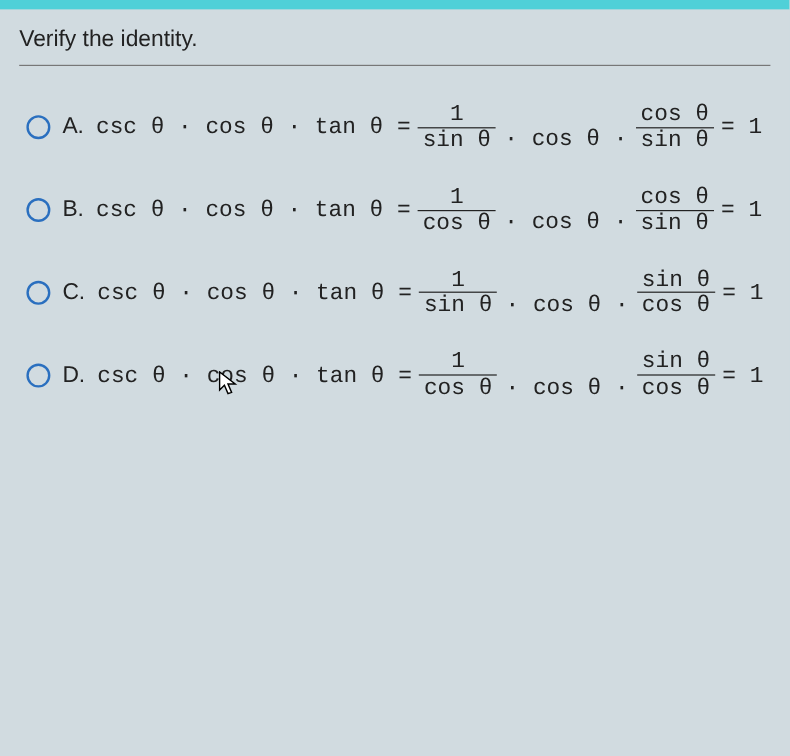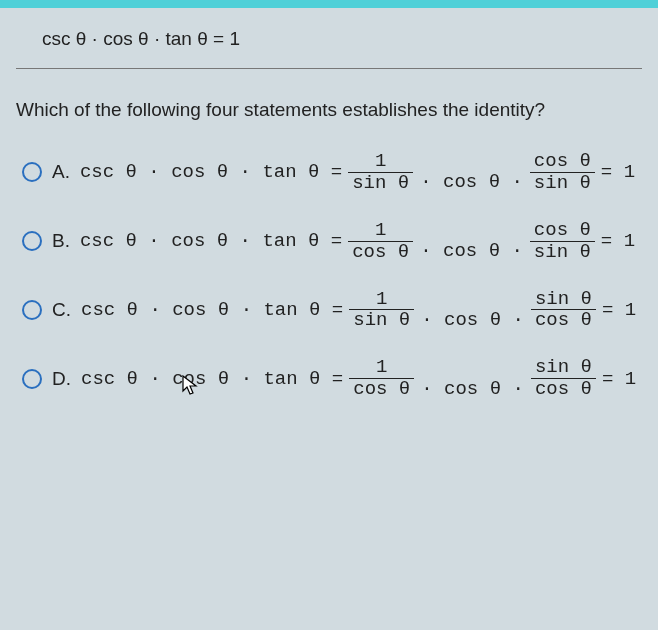--- a/index.html
+++ b/index.html
@@ -89,26 +89,25 @@
     pointer-events: none;
   }
 </style>
 </head>
 <body>
 
 <div class="topbar"></div>
 
 <div class="page">
 
+  <div class="instr">Verify the identity.</div>
 
-  <div class="identity">csc θ · cos θ · tan θ = 1</div>
 
   <div class="divider"></div>
 
-  <div class="question">Which of the following four statements establishes the identity?</div>
 
   <div class="options">
 
     <div class="option">
       <span class="radio"></span>
       <span class="letter">A.</span>
       <span class="math">
         <span>csc θ · cos θ · tan θ =</span>
         <span class="frac">
           <span class="num">1</span>

